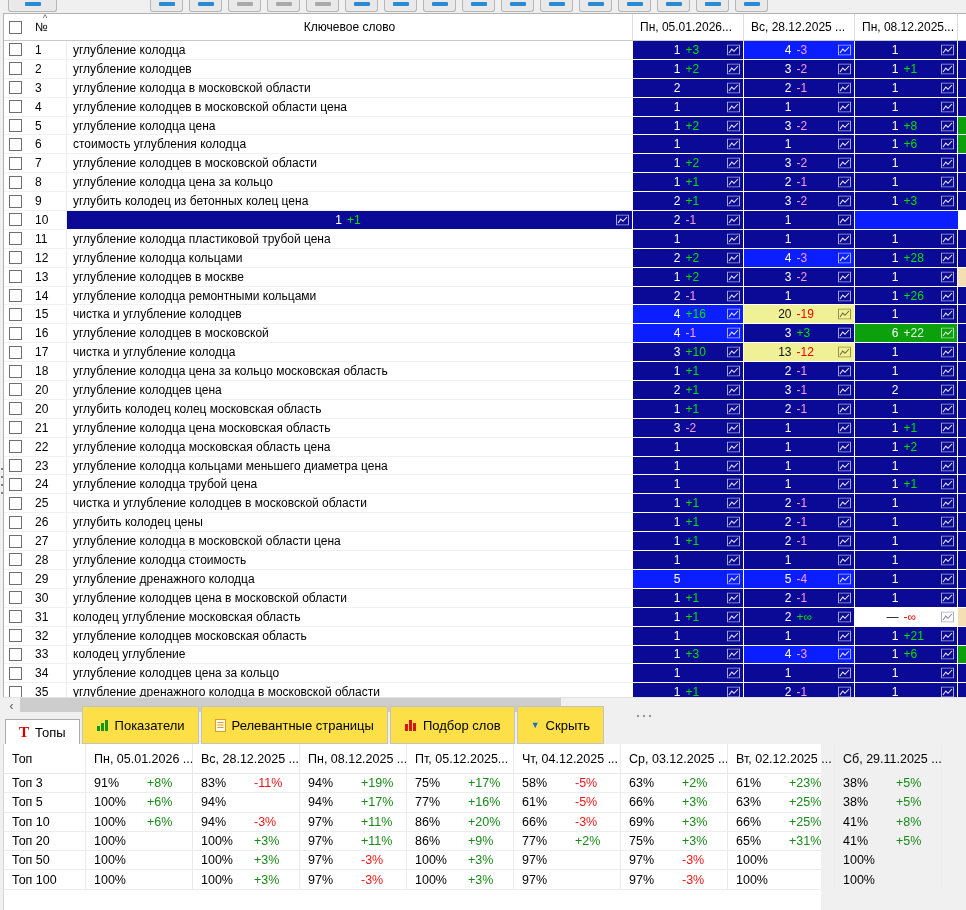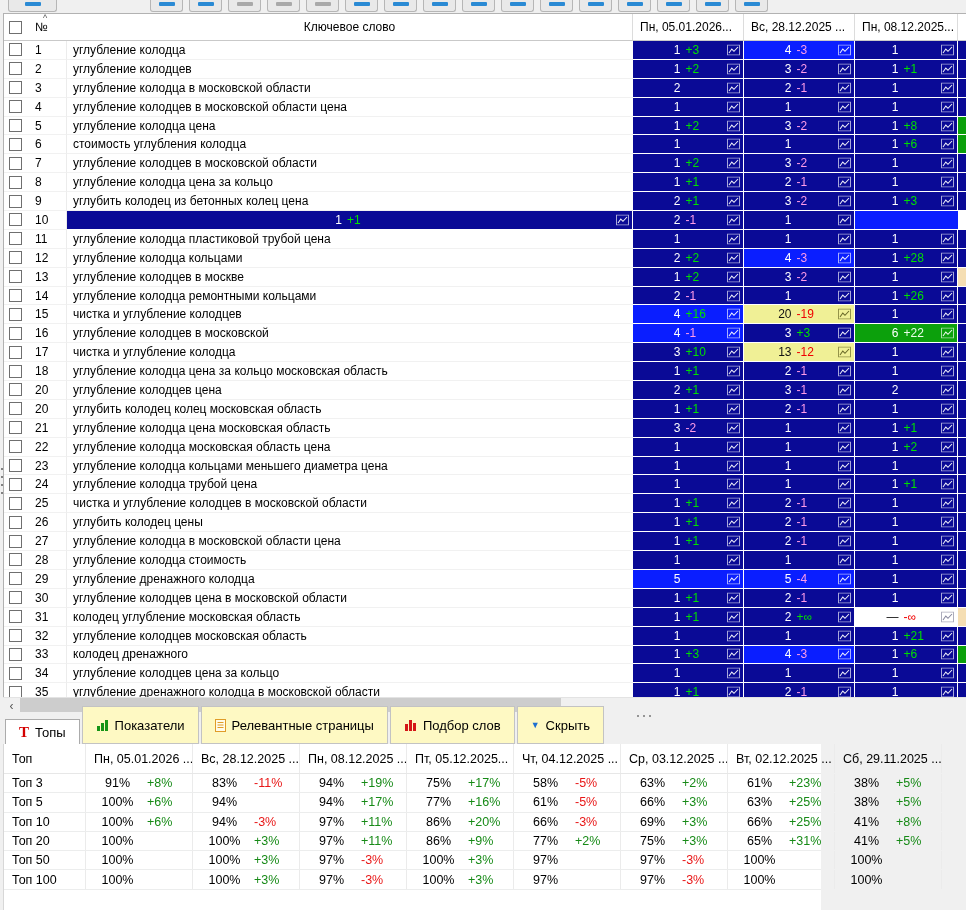--- a/index.html
+++ b/index.html
@@ -61,34 +61,34 @@
 
   
   #splitter{position:absolute;left:0;top:712px;width:966px;height:7px;background:#f0f0f0}
   .sp-dots{position:absolute;left:637px;top:3px;display:flex;gap:4px}
   .sp-dots i{width:2px;height:2px;background:#777;border-radius:50%}
   #vgrip{position:absolute;left:1px;top:468px;display:flex;flex-direction:column;gap:6px}
   #vgrip i{width:2px;height:2px;background:#818181}
 
   
   #tabsbar{position:absolute;left:5px;top:719px;height:25px;display:flex;align-items:flex-end;z-index:3}
-  .tab{display:flex;align-items:center;gap:6px;padding:0 13px;height:38px;background:#fef9c3;
+  .tab{display:flex;align-items:center;gap:6px;padding:0 13px;height:38px;background:#fde047;
     border:1px solid #c3c3c3;margin-right:2px;font-size:13px;white-space:nowrap}
   .tab.active{height:25px;background:#fff;border-color:#ababab;border-bottom:none;padding-top:1px}
   .ic-t{color:#d40000;font-weight:bold;font-size:15px;font-family:"Liberation Serif",serif;line-height:1}
   .ic-tri{color:#1d6fd1;font-size:9px;line-height:1}
 
   
   #bottom-table{position:absolute;left:3px;top:744px;width:818px;height:166px;background:#fff;border-left:1px solid #d7d7d7}
   .bgrid{display:grid;grid-template-columns:82px repeat(8,107px)}
   .bhead{height:30px;border-bottom:1px solid #e7e7e7}
   .brow{height:19.3px;border-bottom:1px solid #eceded}
   .bcell{display:flex;align-items:center;border-right:1px solid #ebebeb;padding-left:8px;overflow:hidden;
     white-space:nowrap;font-size:12.5px}
-  .bv{width:47px;text-align:center;flex:0 0 47px}
+  .bv{width:47px;text-align:left;flex:0 0 47px}
   .bd{margin-left:6px}
   .p-up{color:var(--pct_up)}
   .p-down{color:var(--pct_down)}
 </style>
 </head>
 <body>
 
 <div id="toolbar">
     <div class="tbtn wide">
       <div class="tbar blue"></div>
@@ -1182,21 +1182,21 @@
             <polyline points="2,8.5 4.8,4.5 7,6.8 11,2.5" fill="none" stroke="currentColor" stroke-width="1.1"></polyline>
           </svg>
         </div>
         <div class="c-sliver bg-navy"></div>
       </div>
       <div class="grid trow">
         <div class="c-cb">
           <div class="checkbox"></div>
         </div>
         <div class="c-num">33</div>
-        <div class="c-kw">колодец дренажного</div>
+        <div class="c-kw">колодец углубление</div>
         <div class="pcell bg-navy">
           <div class="v">1</div>
           <div class="dd d-up">+3</div>
           <svg class="cic" width="13" height="11" viewBox="0 0 13 11">
             <rect x="0.5" y="0.5" width="12" height="10" fill="none" stroke="currentColor" stroke-opacity="0.7"></rect>
             <polyline points="2,8.5 4.8,4.5 7,6.8 11,2.5" fill="none" stroke="currentColor" stroke-width="1.1"></polyline>
           </svg>
         </div>
         <div class="pcell bg-blue">
           <div class="v">4</div>

